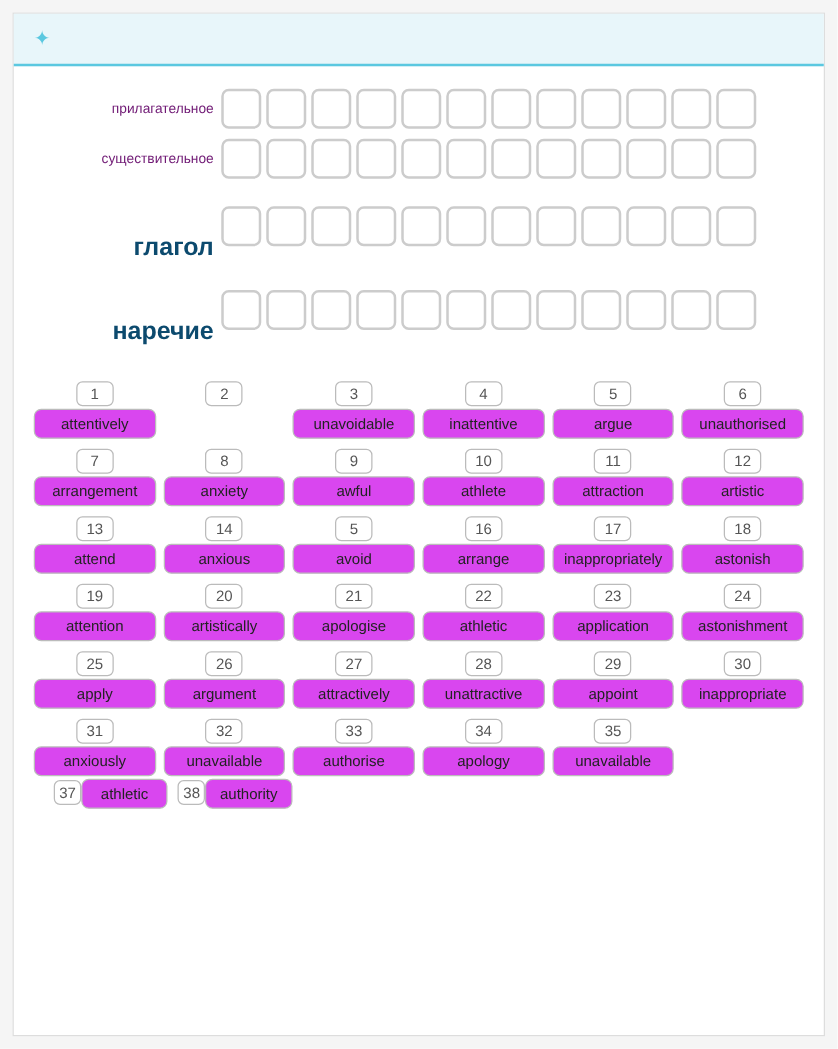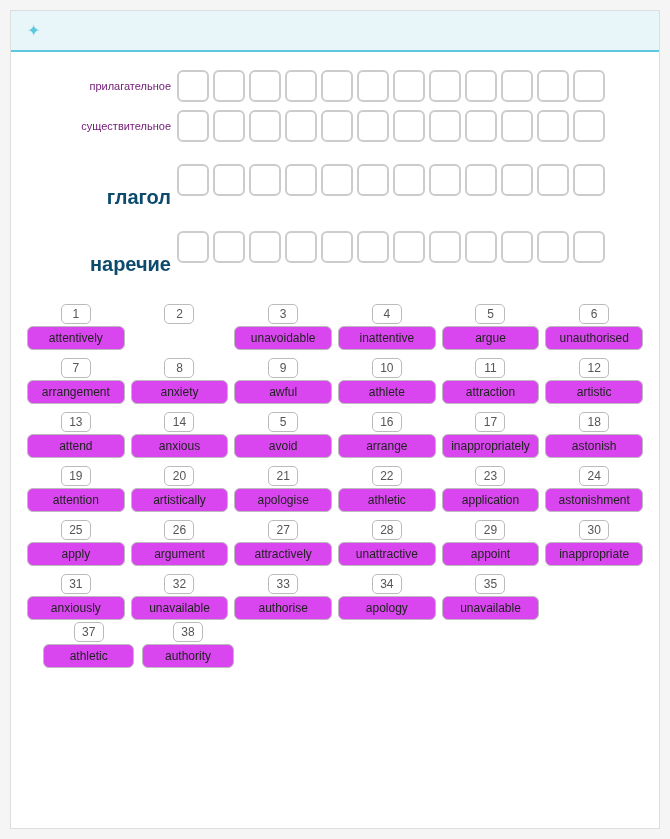--- a/index.html
+++ b/index.html
@@ -110,21 +110,20 @@
       text-overflow: ellipsis;
     }
     .last-row {
       display: flex;
       gap: 8px;
       padding: 0 16px;
       margin-top: 2px;
     }
     .word-card-inline {
       display: flex;
-      flex-direction: column;
       align-items: center;
       width: calc(100% / 6 - 6px);
     }
   </style>
 </head>
 <body>
 
 <div class="page">
 
   <div class="header">

